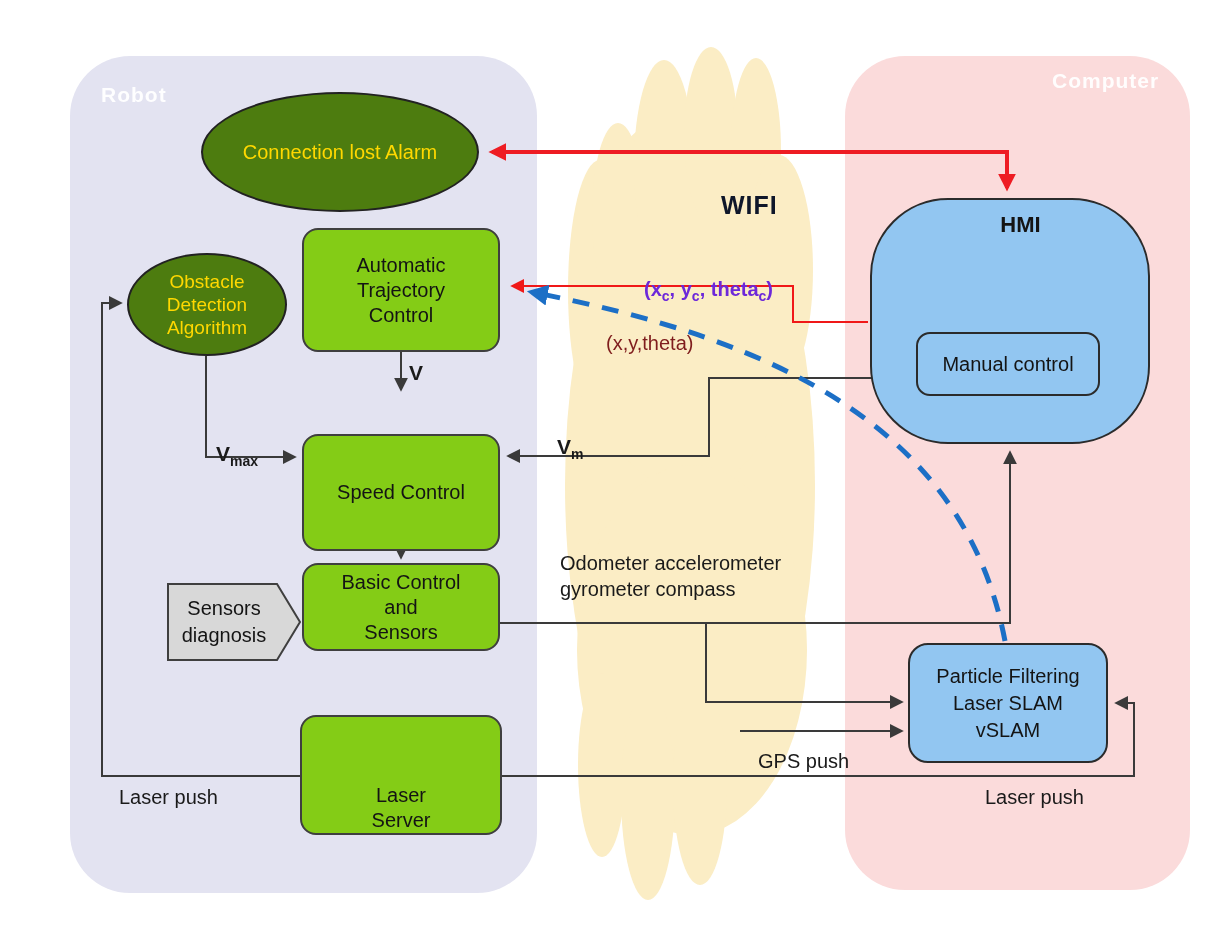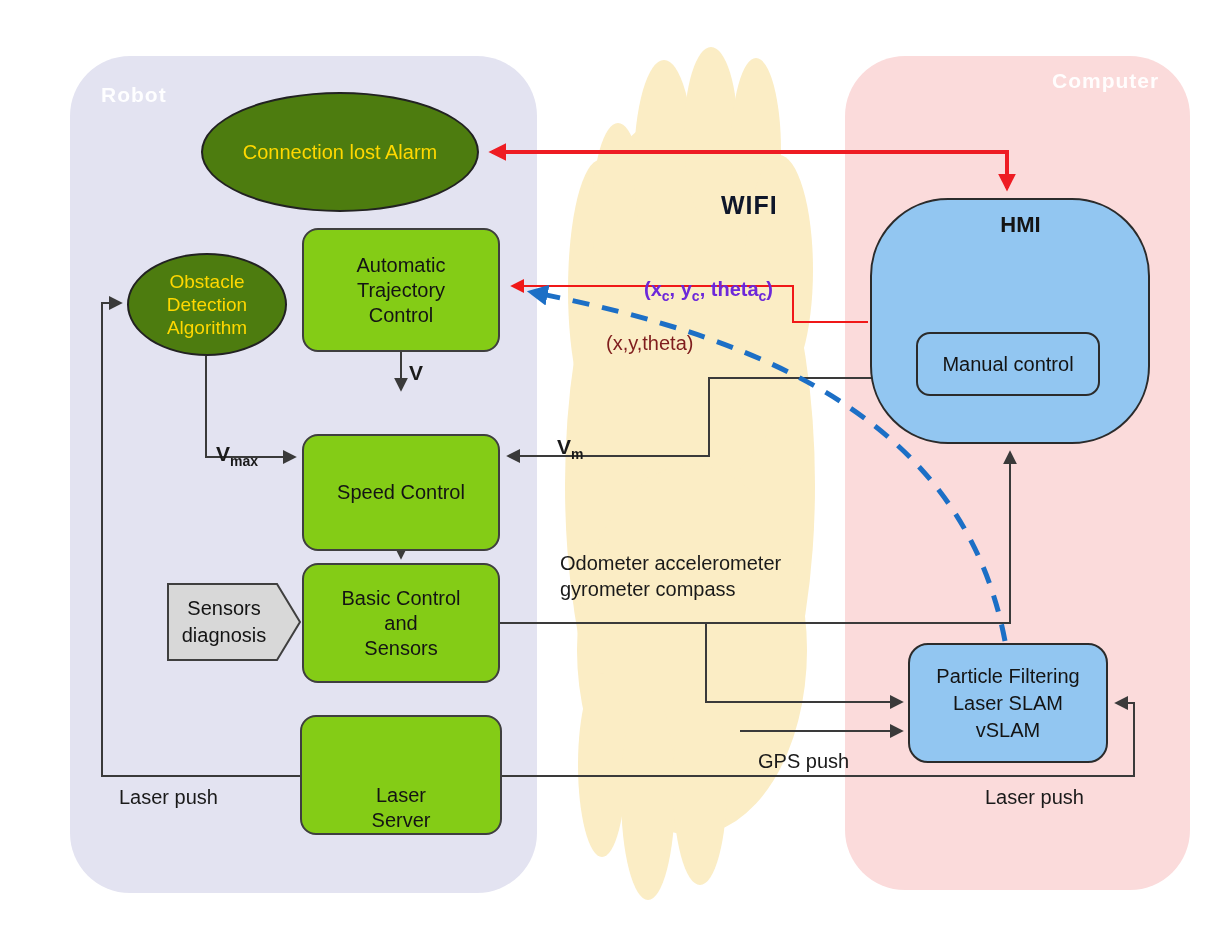--- a/index.html
+++ b/index.html
@@ -112,21 +112,21 @@
   <div class="node gray-box" style="left:302px;top:228px;width:198px;height:124px;">
     <span>Automatic
 Trajectory
 Control</span>
   </div>
 
   <div class="node gray-box" style="left:302px;top:395px;width:198px;height:117px;margin-top:39px;">
     <span>Speed Control</span>
   </div>
 
-  <div class="node gray-box" style="left:302px;top:563px;width:198px;height:120px;align-items:center;">
+  <div class="node gray-box" style="left:302px;top:563px;width:198px;height:88px;align-items:center;">
     <span>Basic Control
 and
 Sensors</span>
   </div>
 
   <div class="node gray-box" style="left:300px;top:715px;width:202px;height:120px;align-items:flex-end;">
     <span>Laser
 Server</span>
   </div>
 

